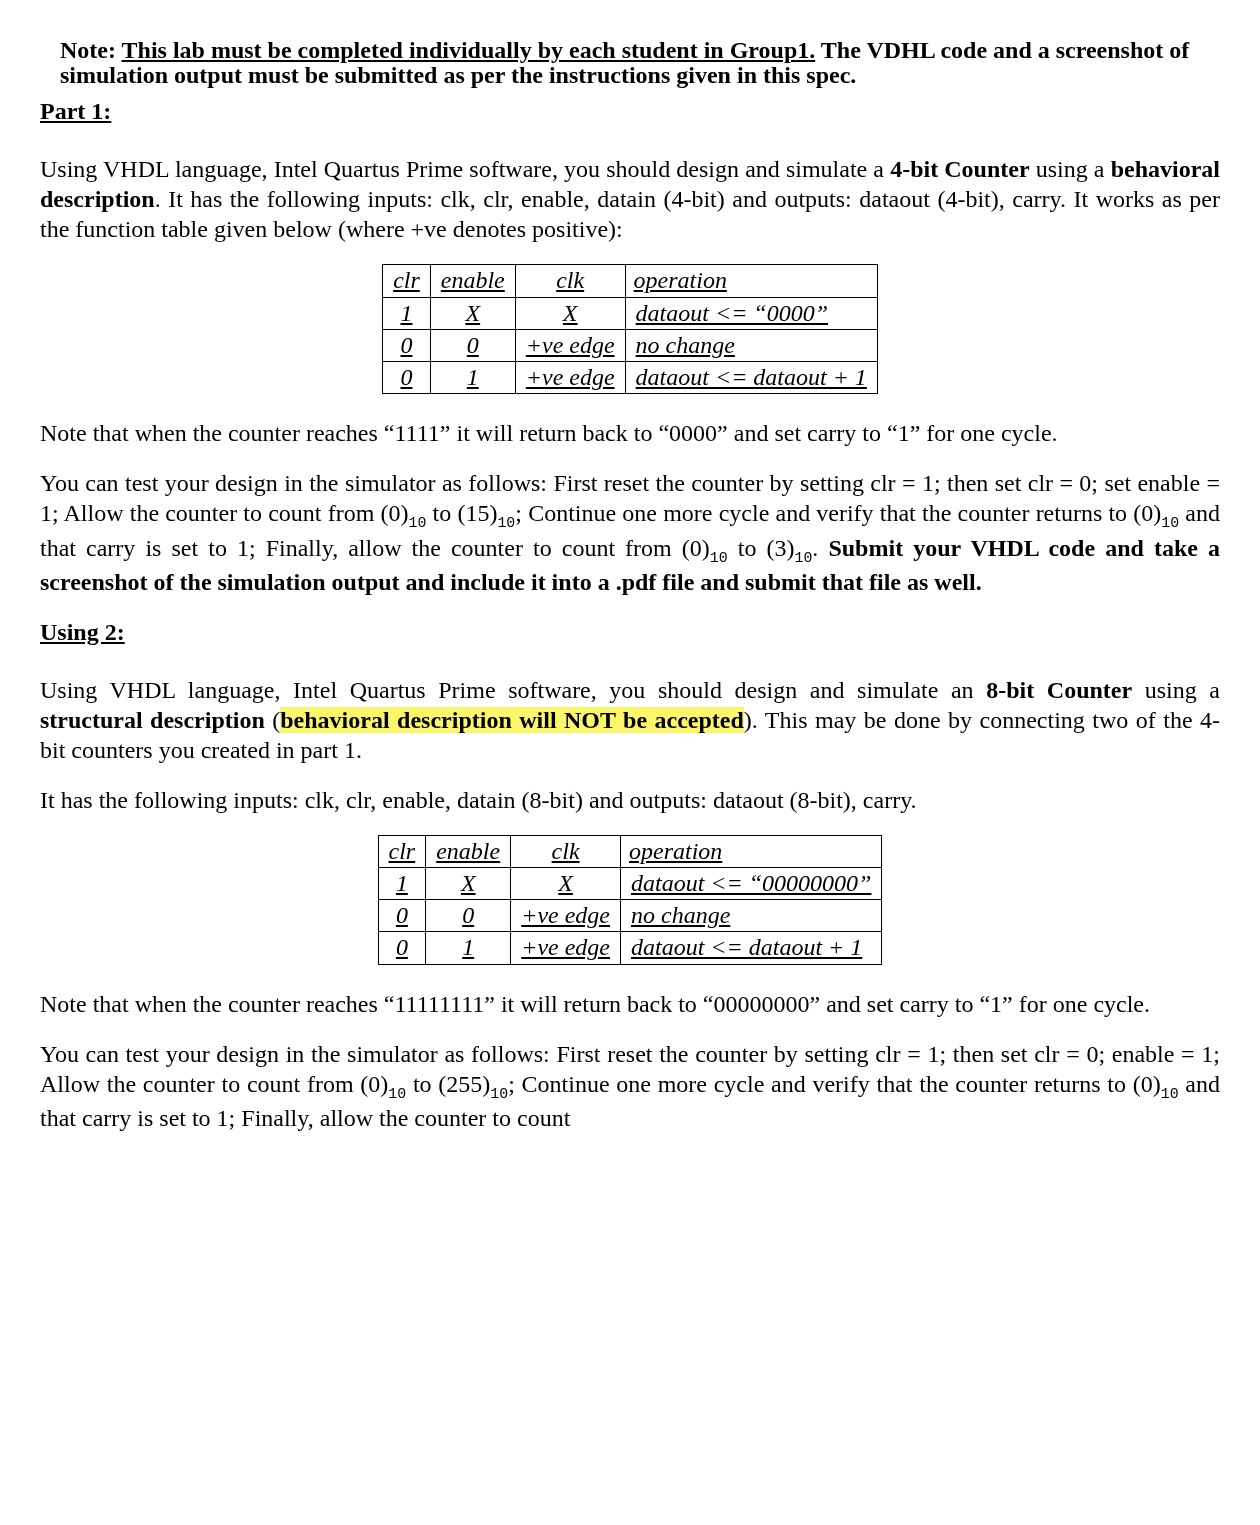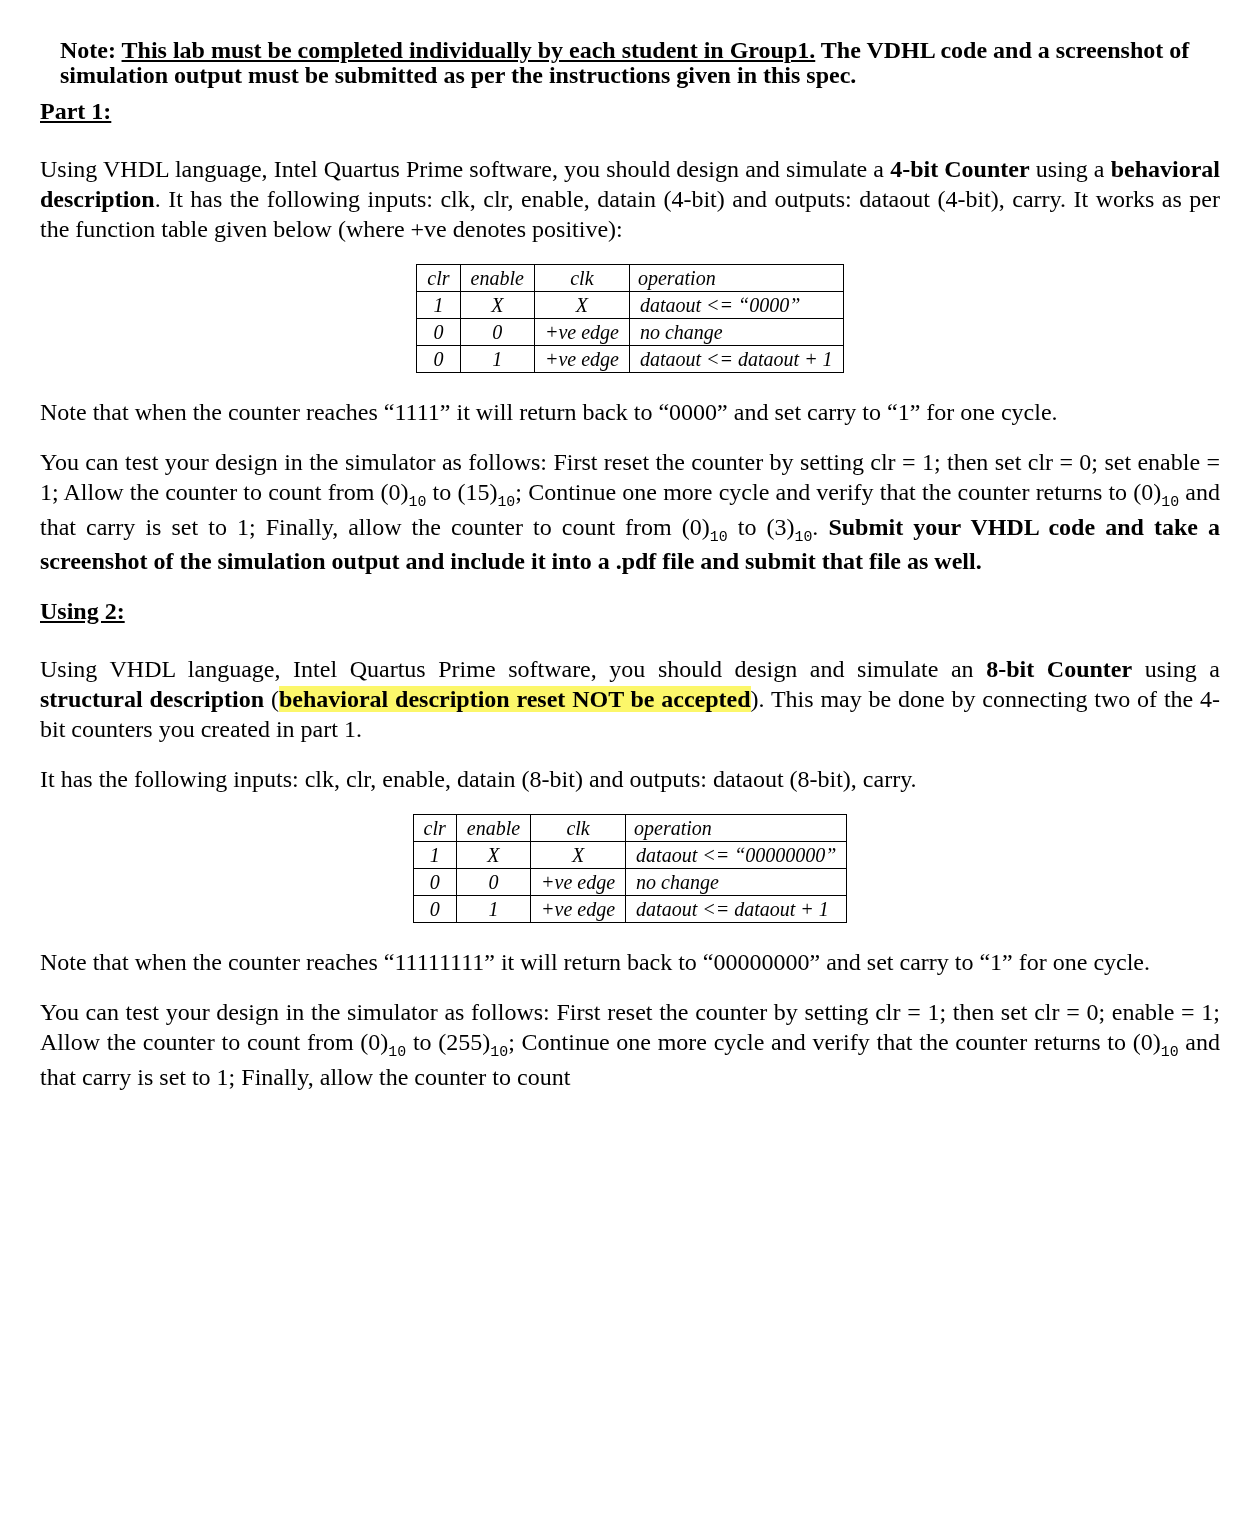--- a/index.html
+++ b/index.html
@@ -33,21 +33,22 @@
   .para {
     text-align: justify;
     margin-bottom: 20px;
   }
   .bold { font-weight: bold; }
   .italic { }
   .sub { font-size: 0.62em; vertical-align: sub; font-family: Liberation Mono, monospace; }
   table.func {
     border-collapse: collapse;
     margin: 8px auto 24px auto;
-    font-size: 20px;
+    font-size: 24px;
+    text-decoration: underline;
   }
   table.func td, table.func th {
     border: 1.5px solid #000;
     padding: 0px 10px;
     text-align: center;
     font-style: italic;
     font-weight: normal;
     line-height: 1.3;
   }
   table.func th { text-align: center; }
@@ -102,21 +103,21 @@
 
 <div class="para">Note that when the counter reaches “1111” it will return back to “0000” and set carry to “1” for one cycle.</div>
 
 <div class="para">
   <span>You can test your design in the simulator as follows: First reset the counter by setting clr = 1; then set clr = 0; set enable = 1; Allow the counter to count from (0)</span><span class="sub">10</span><span> to (15)</span><span class="sub">10</span><span>; Continue one more cycle and verify that the counter returns to (0)</span><span class="sub">10</span><span> and that carry is set to 1; Finally, allow the counter to count from (0)</span><span class="sub">10</span><span> to (3)</span><span class="sub">10</span><span>. </span><span class="bold">Submit your VHDL code and take a screenshot of the simulation output  and include it into a .pdf file and submit that file as well.</span>
 </div>
 
 <div class="part-heading">Using 2:</div>
 
 <div class="para">
-  <span>Using VHDL language, Intel Quartus Prime software, you should design and simulate an </span><span class="bold">8-bit Counter</span><span> using a </span><span class="bold">structural description</span><span> (</span><span class="highlight">behavioral description reset NOT be accepted</span><span>). This may be done by connecting two of the 4-bit counters you created in part 1.</span>
+  <span>Using VHDL language, Intel Quartus Prime software, you should design and simulate an </span><span class="bold">8-bit Counter</span><span> using a </span><span class="bold">structural description</span><span> (</span><span class="highlight">behavioral description will NOT be accepted</span><span>). This may be done by connecting two of the 4-bit counters you created in part 1.</span>
 </div>
 
 <div class="para">
   <span>It has the following inputs: </span><span class="italic">clk, clr, enable, datain (8-bit)</span><span> and outputs</span><span class="italic">: dataout (8-bit), carry</span><span>.</span>
 </div>
 
 <table class="func">
   <tbody>
       <tr>
     <th>clr</th>

